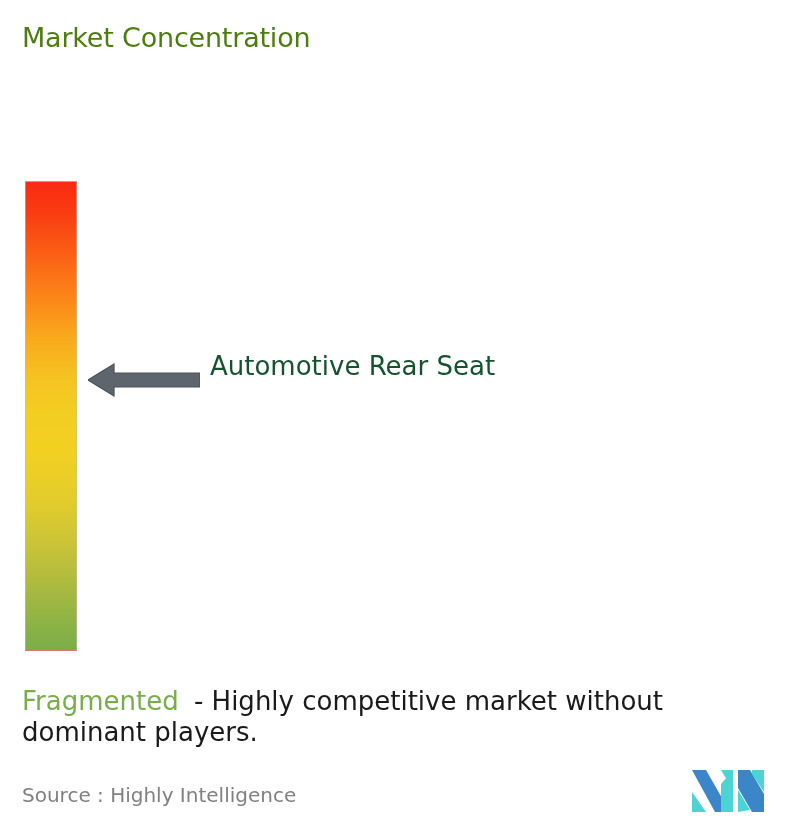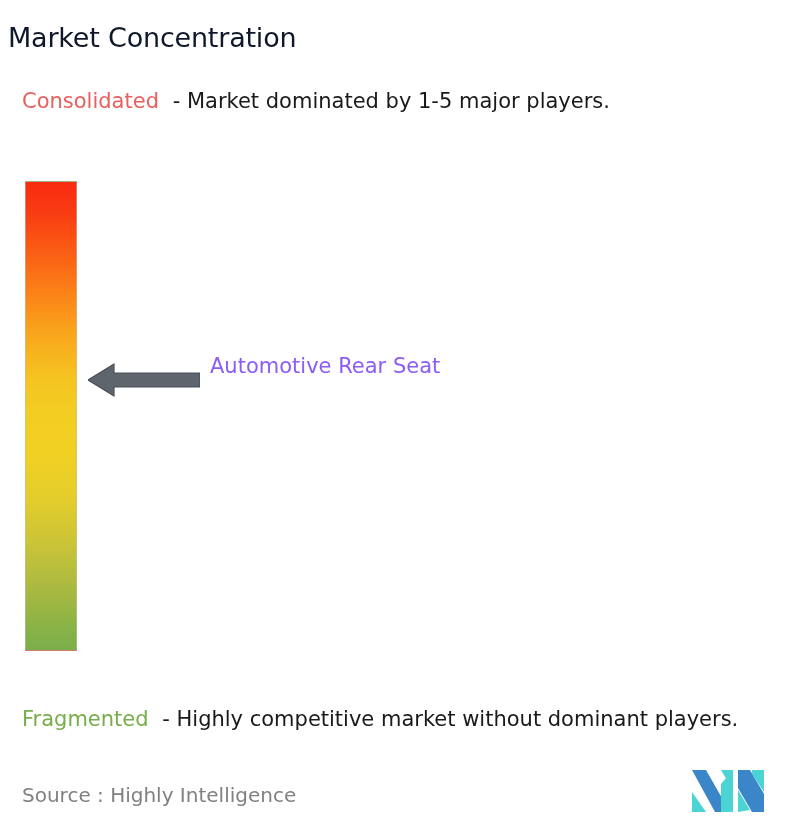--- a/index.html
+++ b/index.html
@@ -18,45 +18,45 @@
   #root {
     position: absolute;
     left: 0; top: 0;
     width: 796px;
     height: 834px;
   }
 
   
   .chart-title {
     position: absolute;
-    left: 8px;
+    left: 22px;
     top: 20px;
     font-size: 27px;
     line-height: 36px;
-    color: #0f172a;
+    color: #4d7c0f;
     letter-spacing: -0.2px;
     white-space: nowrap;
   }
 
   
   .caption-top {
     position: absolute;
     left: 22px;
     top: 86px;
     width: 760px;
     font-size: 21px;
     line-height: 31px;
     color: #1a1a1a;
   }
   .caption-bottom {
     position: absolute;
     left: 22px;
-    top: 704px;
+    top: 686px;
     width: 768px;
-    font-size: 21px;
+    font-size: 26px;
     line-height: 31px;
     color: #1a1a1a;
   }
   .kw-consolidated {
     color: #e8605d;
   }
   .kw-fragmented {
     color: #77ad4a;
   }
   .kw-gap {
@@ -97,23 +97,23 @@
     width: 112px;
     height: 36px;
   }
   .arrow-wrap svg { display: block; }
 
   .annotation-label {
     position: absolute;
     left: 210px;
     top: 348px;
     width: 420px;
-    font-size: 21px;
+    font-size: 26px;
     line-height: 36px;
-    color: #8b5cf6;
+    color: #14532d;
   }
 
   
   .source-text {
     position: absolute;
     left: 22px;
     top: 781px;
     font-size: 20px;
     line-height: 28px;
     color: #808080;
@@ -128,23 +128,20 @@
   }
   .logo svg { display: block; }
 </style>
 </head>
 <body>
 
 <div id="root">
 
   <div class="chart-title">Market Concentration</div>
 
-  <div class="caption-top">
-    <span class="kw-consolidated">Consolidated</span><span class="kw-gap"></span> <span>- Market dominated by 1-5 major players.</span>
-  </div>
 
   <div class="gradient-bar"></div>
 
   <div class="arrow-wrap">
     <svg width="112" height="36" viewBox="0 0 112 36" xmlns="http://www.w3.org/2000/svg">
       <polygon points="0,18 26,2 26,11 112,11 112,25 26,25 26,34" fill="#5f656d" stroke="#4a5059" stroke-width="1.2"></polygon>
     </svg>
   </div>
 
   <div class="annotation-label">

